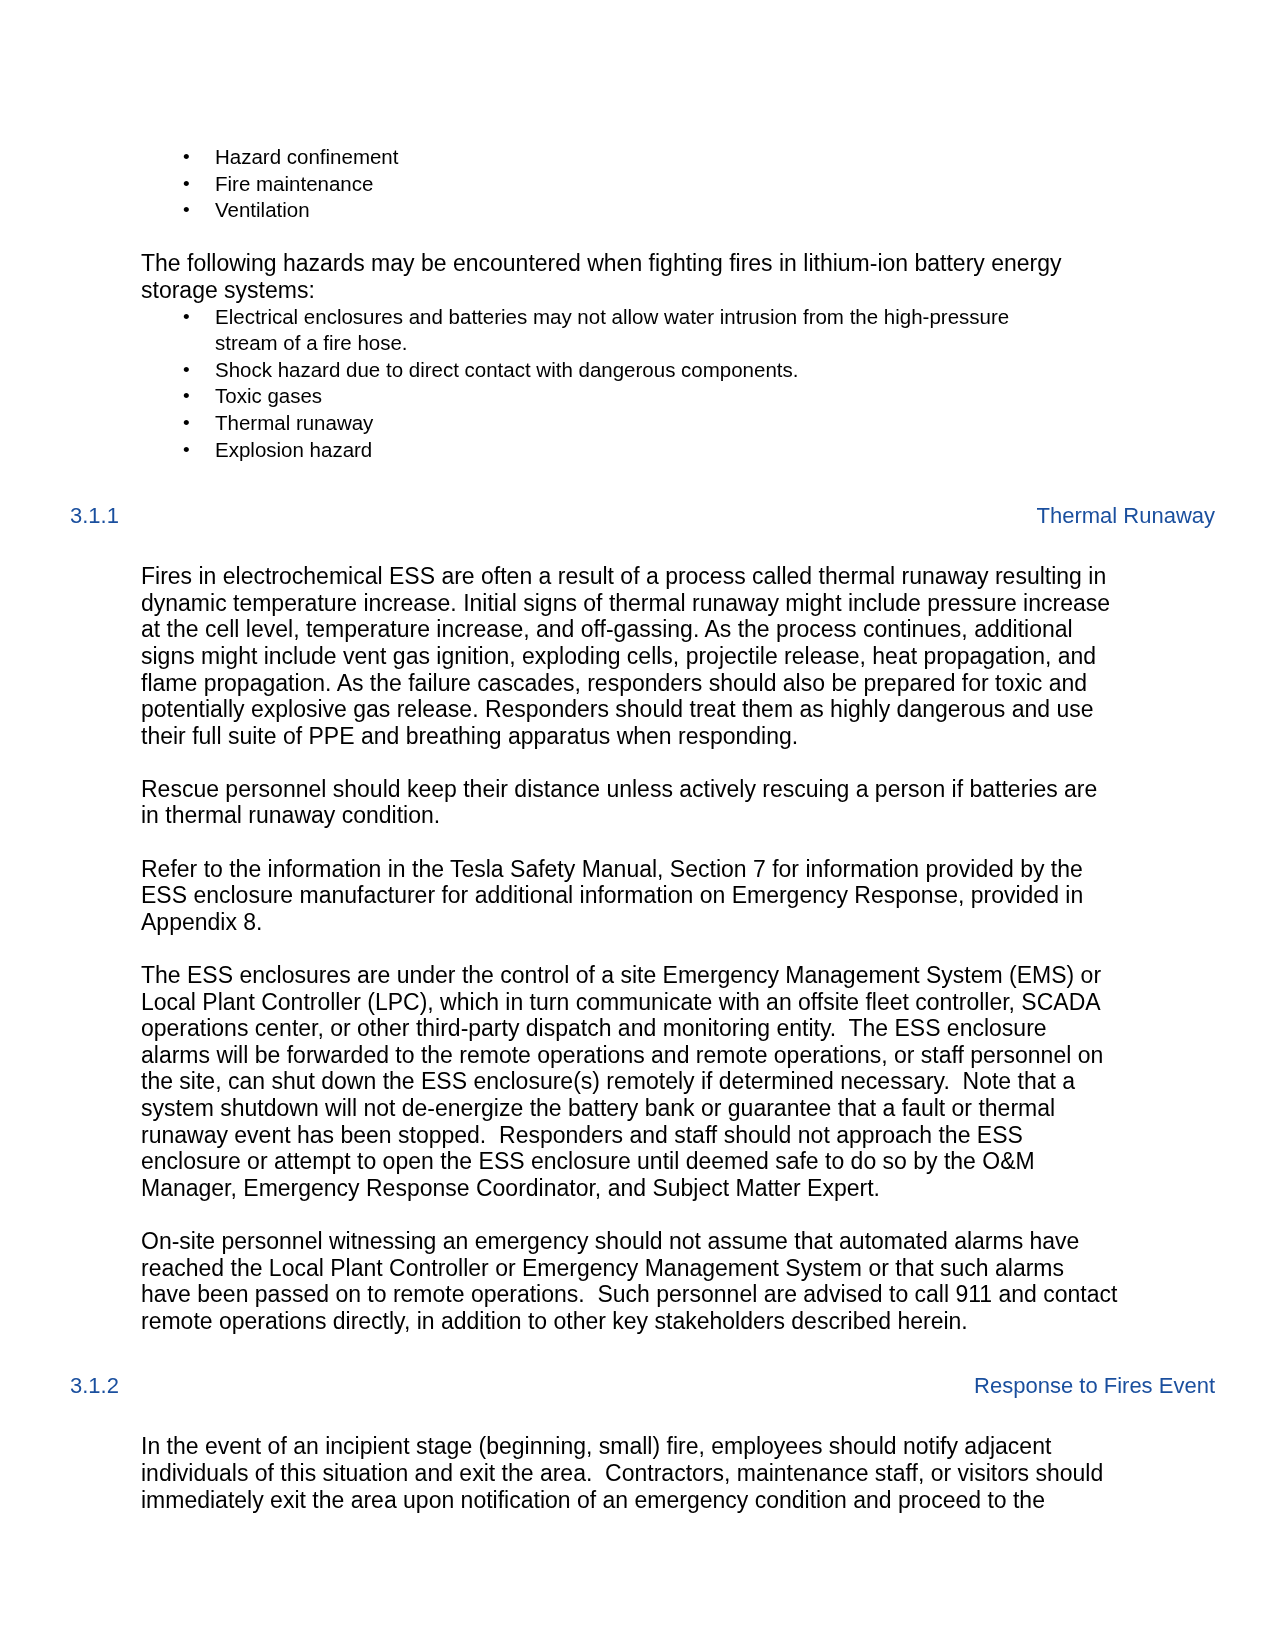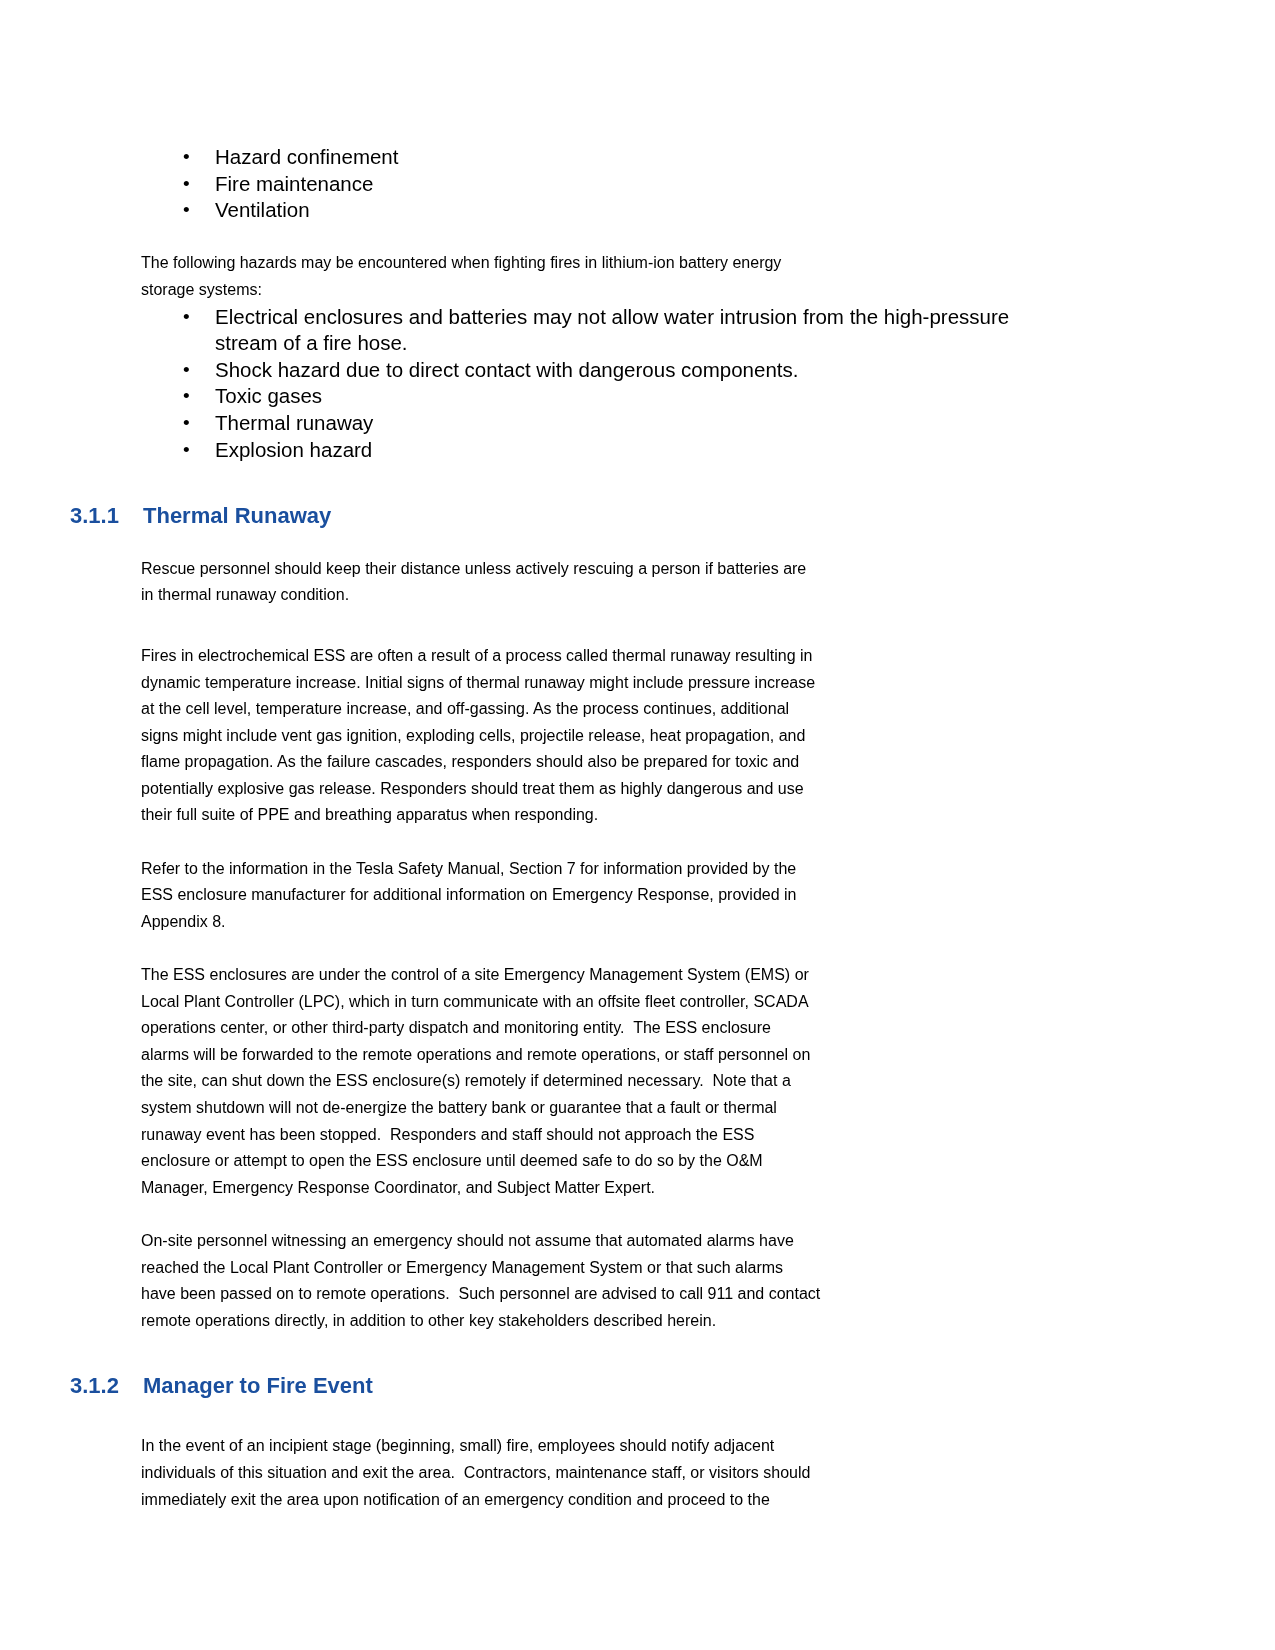--- a/index.html
+++ b/index.html
@@ -33,38 +33,39 @@
     margin-left: 42px;
     width: 32px;
     font-size: 19px;
   }
   .bullet-text {
     white-space: pre-wrap;
     max-width: 940px;
   }
   .body-para {
     margin: 26.6px 0 0 0;
-    font-size: 16px;
+    font-size: 23px;
     line-height: 26.6px;
     white-space: pre-wrap;
     max-width: 1000px;
   }
   .para-tight {
     margin-top: 26.6px;
   }
   .para-after-heading {
     margin-top: 34px;
   }
   .heading-row {
     display: flex;
     margin-left: -71px;
     color: var(--heading-color, #1a4f9e);
-    font-weight: bold;
+    font-weight: normal;
     font-size: 22px;
     line-height: 27px;
+    justify-content: space-between;
   }
   .heading-311 { margin-top: 39px; }
   .heading-312 { margin-top: 38px; }
   .heading-number {
     flex: none;
     width: 73px;
   }
 </style>
 </head>
 <body>
@@ -111,48 +112,48 @@
       <span class="bullet-marker">•</span>
       <span class="bullet-text">Explosion hazard</span>
     </li>
   </ul>
 
   <div class="heading-row heading-311">
     <span class="heading-number">3.1.1</span>
     <span class="heading-title">Thermal Runaway</span>
   </div>
 
-  <p class="body-para para-tight">Rescue personnel should keep their distance unless actively rescuing a person if batteries are
-in thermal runaway condition.</p>
   <p class="body-para para-after-heading">Fires in electrochemical ESS are often a result of a process called thermal runaway resulting in
 dynamic temperature increase. Initial signs of thermal runaway might include pressure increase
 at the cell level, temperature increase, and off-gassing. As the process continues, additional
 signs might include vent gas ignition, exploding cells, projectile release, heat propagation, and
 flame propagation. As the failure cascades, responders should also be prepared for toxic and
 potentially explosive gas release. Responders should treat them as highly dangerous and use
 their full suite of PPE and breathing apparatus when responding.</p>
+  <p class="body-para para-tight">Rescue personnel should keep their distance unless actively rescuing a person if batteries are
+in thermal runaway condition.</p>
   <p class="body-para para-tight">Refer to the information in the Tesla Safety Manual, Section 7 for information provided by the
 ESS enclosure manufacturer for additional information on Emergency Response, provided in
 Appendix 8.</p>
   <p class="body-para para-tight">The ESS enclosures are under the control of a site Emergency Management System (EMS) or
 Local Plant Controller (LPC), which in turn communicate with an offsite fleet controller, SCADA
 operations center, or other third-party dispatch and monitoring entity.  The ESS enclosure
 alarms will be forwarded to the remote operations and remote operations, or staff personnel on
 the site, can shut down the ESS enclosure(s) remotely if determined necessary.  Note that a
 system shutdown will not de-energize the battery bank or guarantee that a fault or thermal
 runaway event has been stopped.  Responders and staff should not approach the ESS
 enclosure or attempt to open the ESS enclosure until deemed safe to do so by the O&amp;M
 Manager, Emergency Response Coordinator, and Subject Matter Expert.</p>
   <p class="body-para para-tight">On-site personnel witnessing an emergency should not assume that automated alarms have
 reached the Local Plant Controller or Emergency Management System or that such alarms
 have been passed on to remote operations.  Such personnel are advised to call 911 and contact
 remote operations directly, in addition to other key stakeholders described herein.</p>
 
   <div class="heading-row heading-312">
     <span class="heading-number">3.1.2</span>
-    <span class="heading-title">Manager to Fire Event</span>
+    <span class="heading-title">Response to Fires Event</span>
   </div>
 
   <p class="body-para para-after-heading">In the event of an incipient stage (beginning, small) fire, employees should notify adjacent
 individuals of this situation and exit the area.  Contractors, maintenance staff, or visitors should
 immediately exit the area upon notification of an emergency condition and proceed to the</p>
 
 </div>
 
 </body></html>

